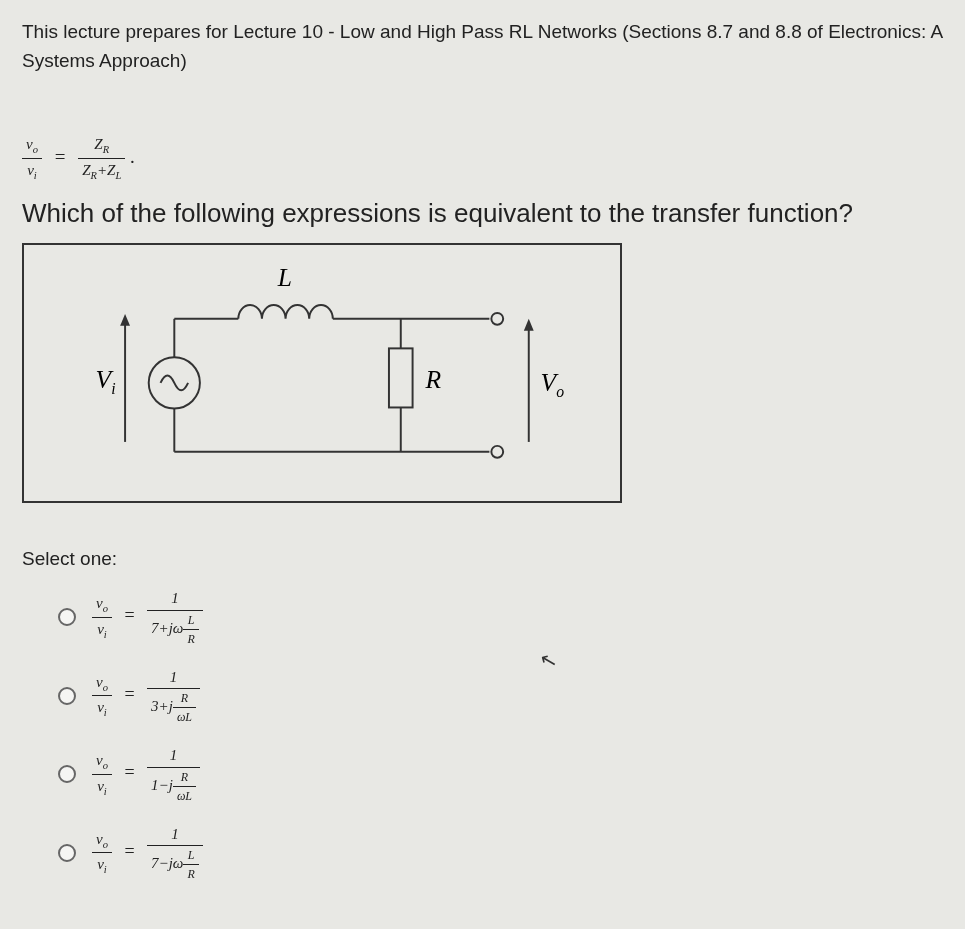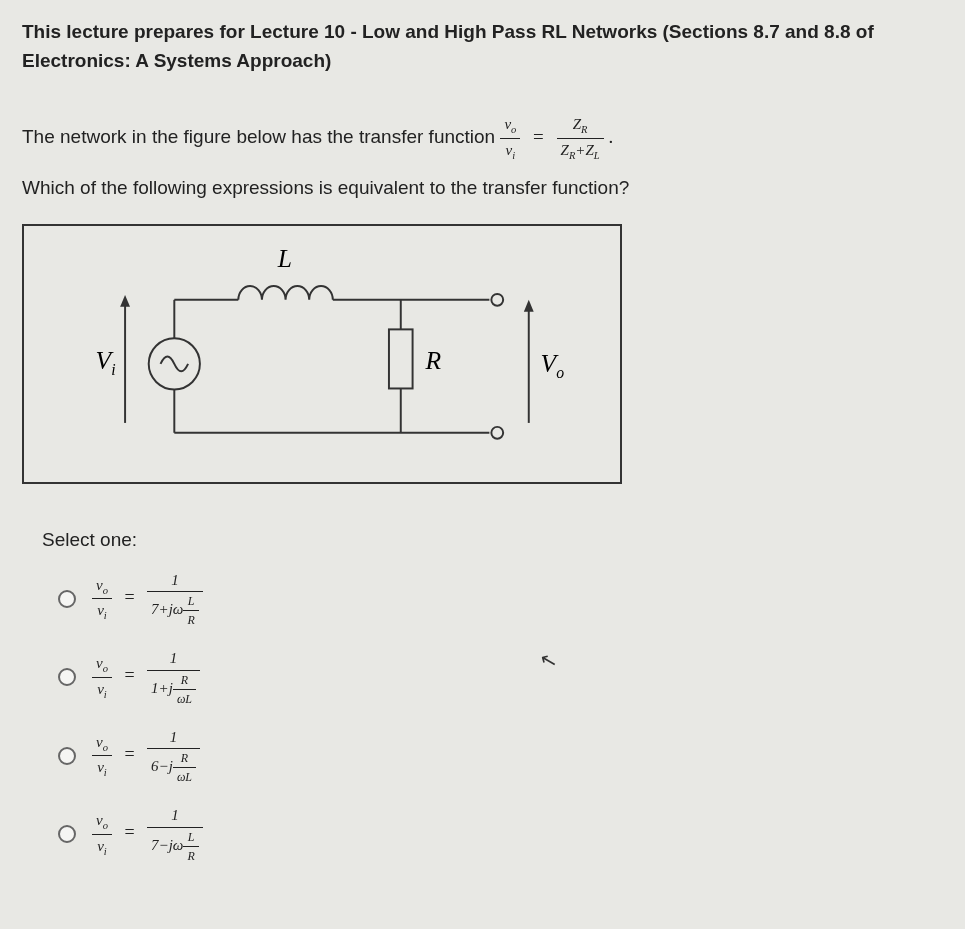--- a/index.html
+++ b/index.html
@@ -8,44 +8,43 @@
     background: #e8e8e4;
     color: #222;
     width: 965px;
     height: 929px;
     padding: 18px 22px;
     font-size: 18px;
     line-height: 1.5;
     position: relative;
   }
   .header {
-    font-weight: 700;
+    font-weight: 400;
     font-size: 19px;
-    margin-bottom: 38px;
+    margin-bottom: 58px;
   }
   .intro {
     font-size: 19px;
     margin-bottom: 10px;
   }
   .question {
-    font-size: 19px;
-    margin-bottom: 22px;
+    font-size: 26px;
+    margin-bottom: 10px;
   }
   .figure-box {
     border: 2px solid #333;
     width: 600px;
     height: 260px;
     margin-bottom: 42px;
     position: relative;
     background: #e8e8e4;
   }
   .selectone {
     font-size: 19px;
     margin-bottom: 14px;
-    margin-left: 20px;
   }
   .options { margin-left: 36px; }
   .option-row {
     display: flex;
     align-items: center;
     margin-bottom: 18px;
     gap: 16px;
   }
   .radio {
     width: 18px; height: 18px;
@@ -79,21 +78,20 @@
     color: #333;
     transform: rotate(-15deg);
   }
 </style>
 </head>
 <body>
 
 <div class="header">This lecture prepares for Lecture 10 - Low and High Pass RL Networks (Sections 8.7 and 8.8 of Electronics: A Systems Approach)</div>
 
 <div class="intro">
-  <span>The network in the figure below has the transfer function </span>
   <span class="math formula-inline">
     <span class="frac">
       <span class="num"><span class="ital">v</span><span class="sub">o</span></span>
       <span class="den"><span class="ital">v</span><span class="sub">i</span></span>
     </span>
     <span class="eq">=</span>
     <span class="frac">
       <span class="num"><span class="ital">Z</span><span class="sub">R</span></span>
       <span class="den">
         <span class="ital">Z</span><span class="sub">R</span><span>+</span><span class="ital">Z</span><span class="sub">L</span>
@@ -173,38 +171,38 @@
     <div class="radio"></div>
     <span class="math formula-inline">
       <span class="frac">
         <span class="num"><span class="ital">v</span><span class="sub">o</span></span>
         <span class="den"><span class="ital">v</span><span class="sub">i</span></span>
       </span>
       <span class="eq">=</span>
       <span class="frac">
         <span class="num">1</span>
         <span class="den">
-          <span>1+j</span><span class="frac frac-sm" style="vertical-align:middle;"><span class="num">R</span><span class="den">ωL</span></span>
-        </span>
-      </span>
-    </span>
-  </div>
-
-  <div class="option-row">
-    <div class="radio"></div>
-    <span class="math formula-inline">
-      <span class="frac">
-        <span class="num"><span class="ital">v</span><span class="sub">o</span></span>
-        <span class="den"><span class="ital">v</span><span class="sub">i</span></span>
-      </span>
-      <span class="eq">=</span>
-      <span class="frac">
-        <span class="num">1</span>
-        <span class="den">
-          <span>6−j</span><span class="frac frac-sm" style="vertical-align:middle;"><span class="num">R</span><span class="den">ωL</span></span>
+          <span>3+j</span><span class="frac frac-sm" style="vertical-align:middle;"><span class="num">R</span><span class="den">ωL</span></span>
+        </span>
+      </span>
+    </span>
+  </div>
+
+  <div class="option-row">
+    <div class="radio"></div>
+    <span class="math formula-inline">
+      <span class="frac">
+        <span class="num"><span class="ital">v</span><span class="sub">o</span></span>
+        <span class="den"><span class="ital">v</span><span class="sub">i</span></span>
+      </span>
+      <span class="eq">=</span>
+      <span class="frac">
+        <span class="num">1</span>
+        <span class="den">
+          <span>1−j</span><span class="frac frac-sm" style="vertical-align:middle;"><span class="num">R</span><span class="den">ωL</span></span>
         </span>
       </span>
     </span>
   </div>
 
   <div class="option-row">
     <div class="radio"></div>
     <span class="math formula-inline">
       <span class="frac">
         <span class="num"><span class="ital">v</span><span class="sub">o</span></span>

